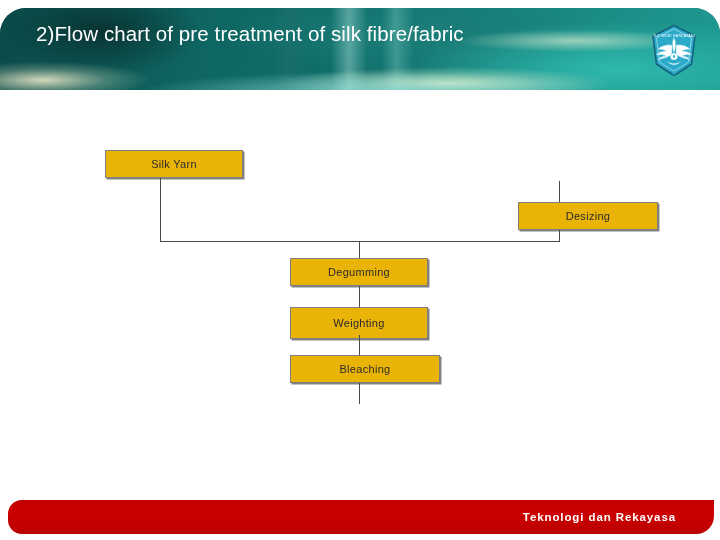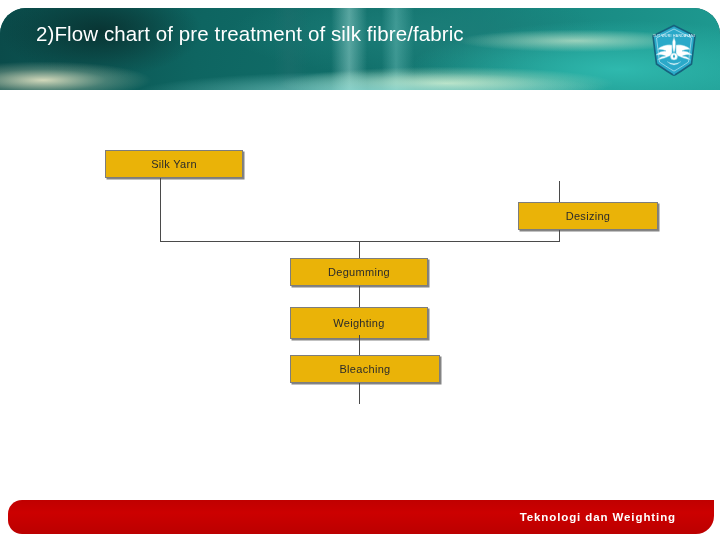--- a/index.html
+++ b/index.html
@@ -190,13 +190,13 @@
 
   <div class="fc-line" style="left:359px; top:286px; width:1px; height:21px;"></div>
 
   <div class="fc-line" style="left:359px; top:335px; width:1px; height:20px;"></div>
 
   <div class="fc-line" style="left:359px; top:383px; width:1px; height:21px;"></div>
 
 </div>
 
 <div id="footer-bar"></div>
-<div id="footer-text">Teknologi dan Weighting</div>
+<div id="footer-text">Teknologi dan Rekayasa</div>
 
 </body></html>

